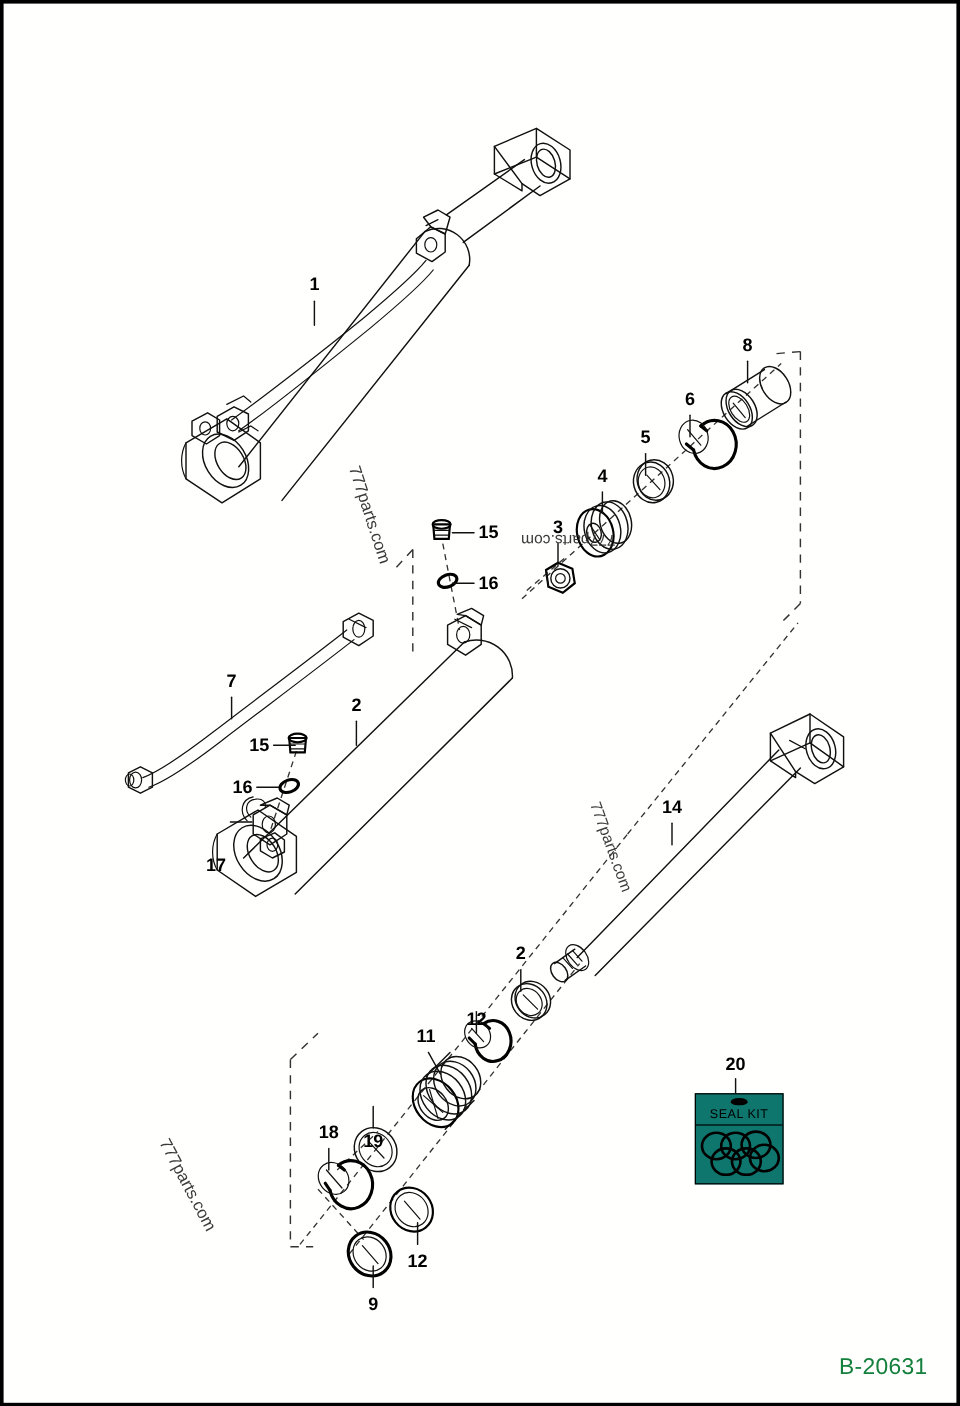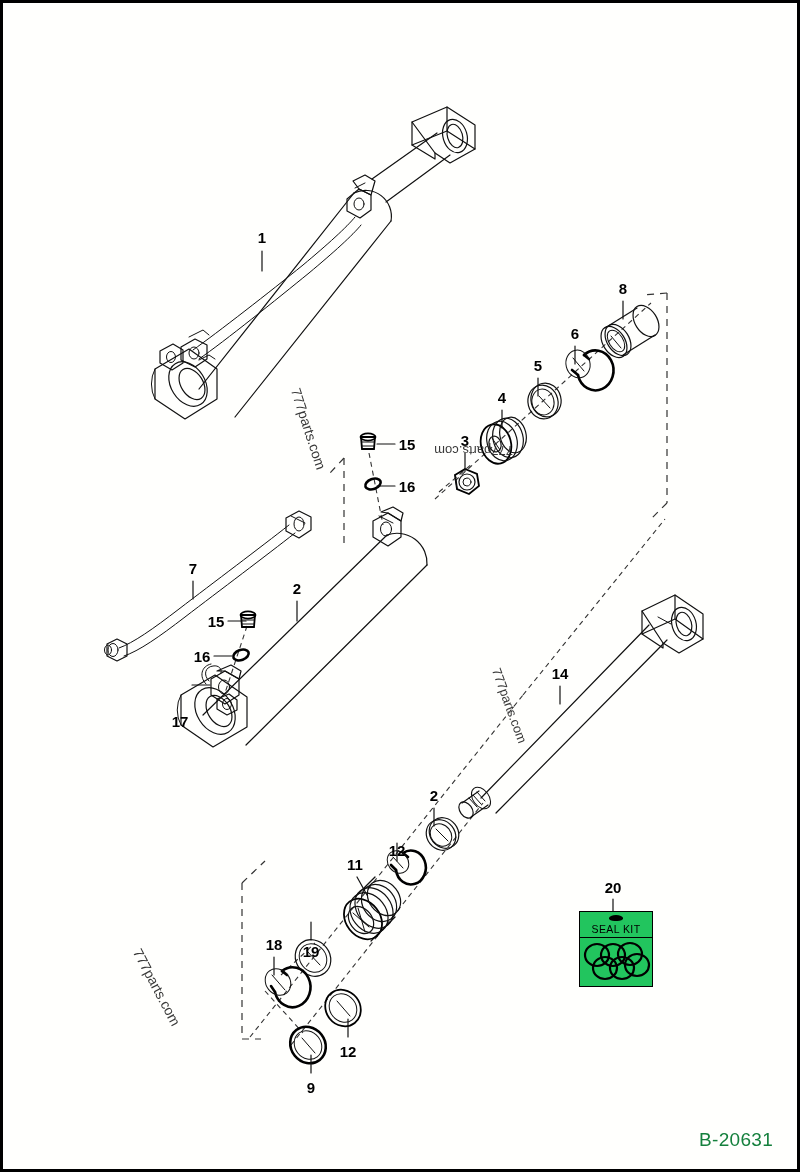--- a/index.html
+++ b/index.html
@@ -34,21 +34,21 @@
     color:#2a2a2a;
     white-space:nowrap;
     transform-origin:0 0;
     opacity:.92;
   }
   #sealkit-box{
     position:absolute;
     left:576px;top:908px;
     width:74px;height:76px;
     border:1.6px solid #000;
-    background:#22c55e;
+    background:#0f766e;
     box-sizing:border-box;
   }
   #sealkit-head{
     position:relative;
     height:26px;
     border-bottom:1.6px solid #000;
     box-sizing:border-box;
   }
   #sealkit-label{
     position:absolute;

